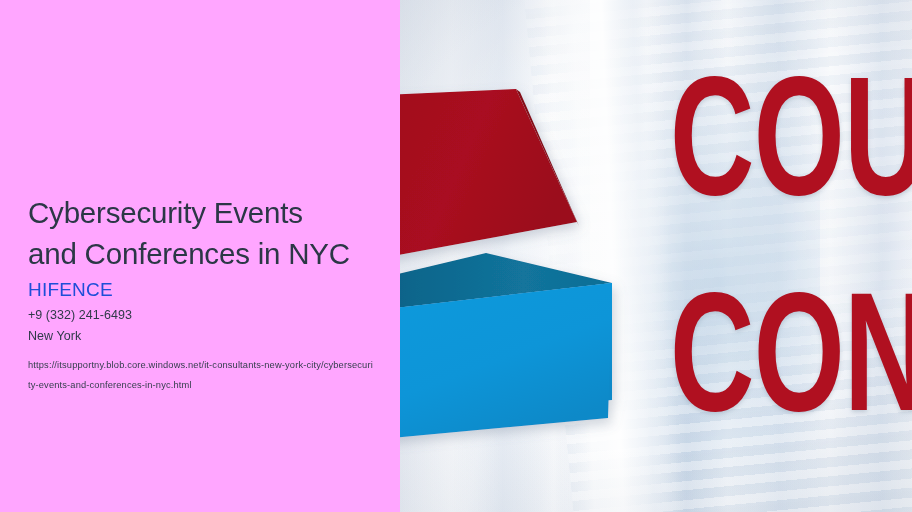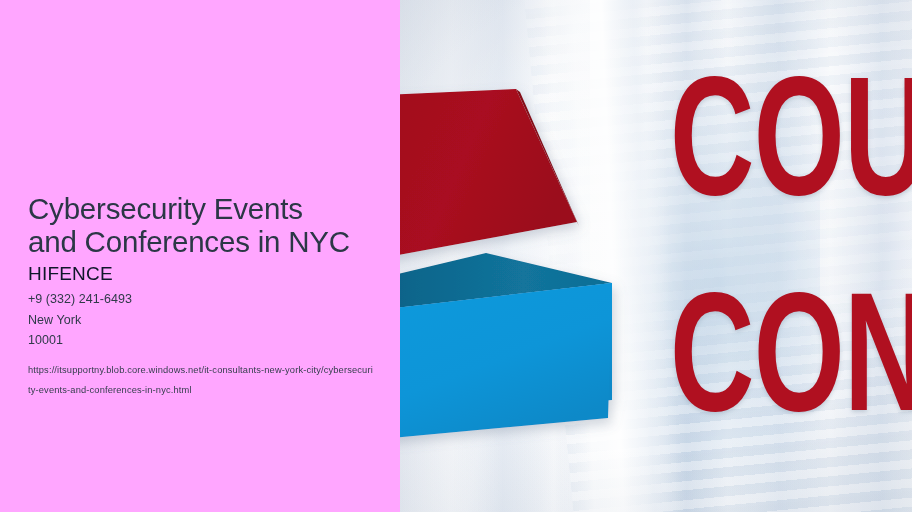--- a/index.html
+++ b/index.html
@@ -35,32 +35,32 @@
 
   .info-block {
     position: absolute;
     left: 28px;
     top: 192px;
     width: 372px;
   }
 
   .page-title {
     font-size: 29.5px;
-    line-height: 33px;
+    line-height: 41px;
     letter-spacing: -0.2px;
     color: #2b3746;
     font-weight: 400;
     margin: 0 0 4px 0;
     white-space: pre-line;
   }
 
   .brand-name {
     font-size: 19px;
     line-height: 24px;
-    color: #0f172a;
+    color: #1d4ed8;
     letter-spacing: 0.2px;
     margin: 2px 0 3px 0;
     font-weight: 400;
   }
 
   .contact-line {
     font-size: 12.5px;
     line-height: 20.5px;
     color: #2f3a49;
     font-weight: 400;
@@ -329,20 +329,19 @@
       <h1 class="page-title">Cybersecurity Events
 and Conferences in NYC</h1>
 
       <div class="brand-name">HIFENCE</div>
 
       <div class="contact-line">+9 (332) 241-6493</div>
 
 
       <div class="contact-line">New York</div>
 
-      <div class="contact-line">10001</div>
 
       <div class="source-url">https://itsupportny.blob.core.windows.net/it-consultants-new-york-city/cybersecurity-events-and-conferences-in-nyc.html</div>
     </div>
   </div>
 
   <div class="panel-seam"></div>
 </div>
 
 </body></html>

